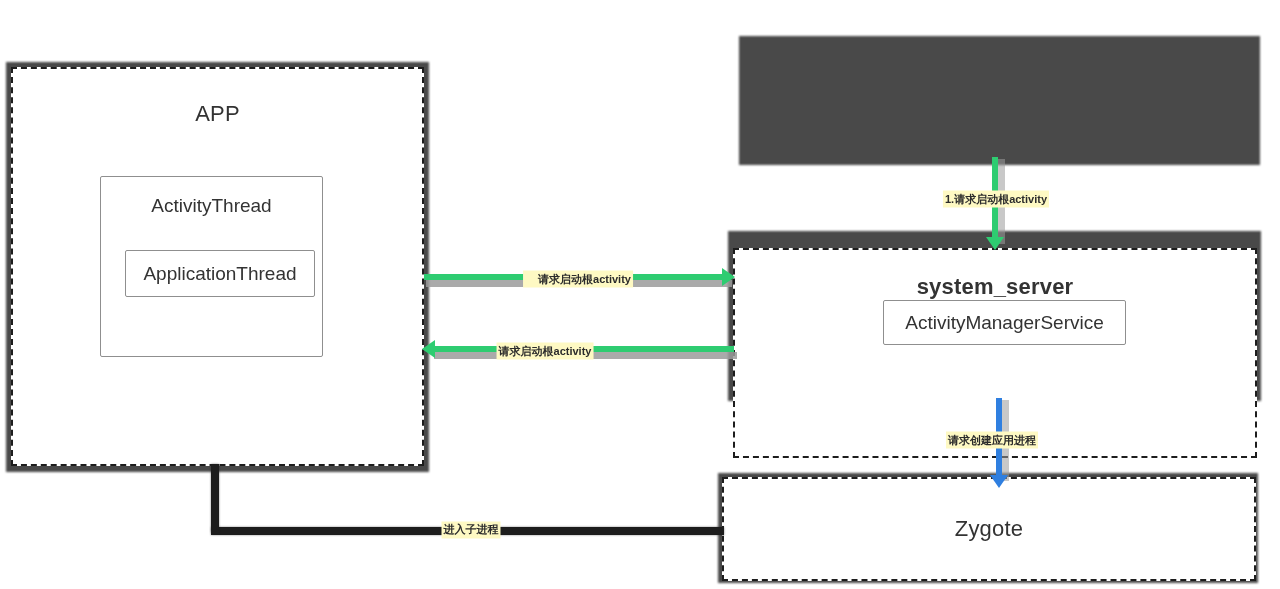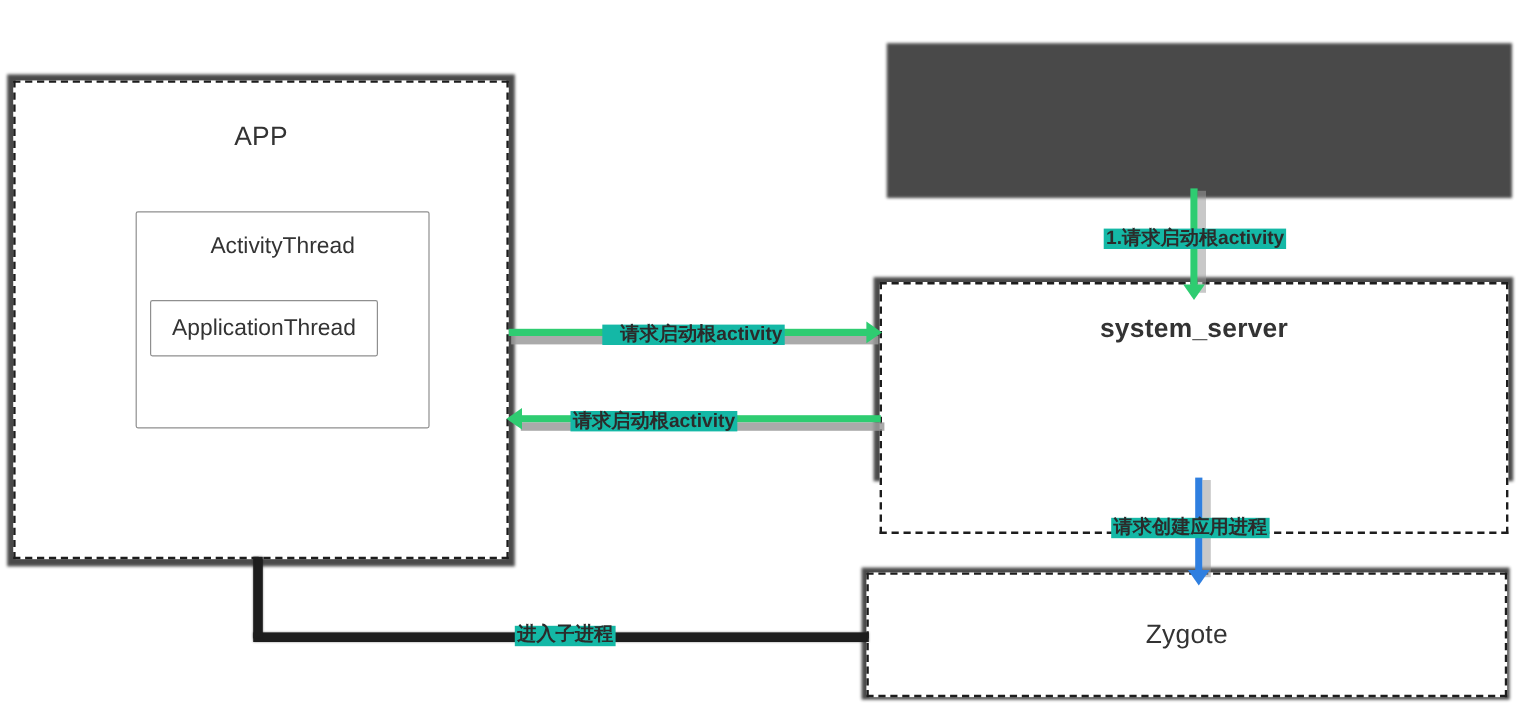--- a/index.html
+++ b/index.html
@@ -143,55 +143,58 @@
     inset: 0;
     background: #1d1d1d;
     filter: blur(1px);
     opacity: .5;
     z-index: -1;
   }
 
   .edge-label {
     position: absolute;
     z-index: 14;
-    background: #14b8a6;
+    background: #fef9c3;
     color: #2b2b2b;
-    font-size: 16px;
+    font-size: 11px;
     font-weight: 700;
     line-height: 17px;
     padding: 0 2px;
     white-space: nowrap;
     transform: translate(-50%, -50%);
   }
 </style>
 </head>
 <body>
 
 <div id="canvas">
 
   <div class="dbox-shadow" style="left:6px; top:62px; width:423px; height:410px;"></div>
   <div class="dbox" style="left:11px; top:67px; width:413px; height:399px;">
     <div class="dbox-title" style="top:32px;">APP</div>
   </div>
 
-  <div class="sbox" style="left:113px; top:176px; width:245px; height:181px; display:block;">
+  <div class="sbox" style="left:100px; top:176px; width:223px; height:181px; display:block;">
     <div class="sbox-title" style="top:18px;">ActivityThread</div>
   </div>
 
   <div class="sbox" style="left:125px; top:250px; width:190px; height:47px;">
     <span class="sbox-label">ApplicationThread</span>
   </div>
 
   <div class="dbox-shadow" style="left:739px; top:36px; width:521px; height:129px;"></div>
 
   <div class="dbox-shadow" style="left:728px; top:231px; width:533px; height:170px;"></div>
-  <div class="dbox" style="left:733px; top:235px; width:524px; height:210px;">
+  <div class="dbox" style="left:733px; top:248px; width:524px; height:210px;">
     <div class="dbox-title" style="top:24px; font-weight:700;">system_server</div>
   </div>
 
+  <div class="sbox" style="left:883px; top:300px; width:243px; height:45px;">
+    <span class="sbox-label">ActivityManagerService</span>
+  </div>
 
   <div class="dbox-shadow" style="left:718px; top:473px; width:540px; height:110px;"></div>
   <div class="dbox" style="left:722px; top:477px; width:534px; height:104px;">
     <div class="dbox-title" style="top:37px;">Zygote</div>
   </div>
 
   <div class="vline" style="left:992px; top:157px; height:84px;"></div>
   <div class="arrow down" style="left:986px; top:237px;"></div>
   <div class="edge-label" style="left:996px; top:199px;">1.请求启动根activity</div>
 

